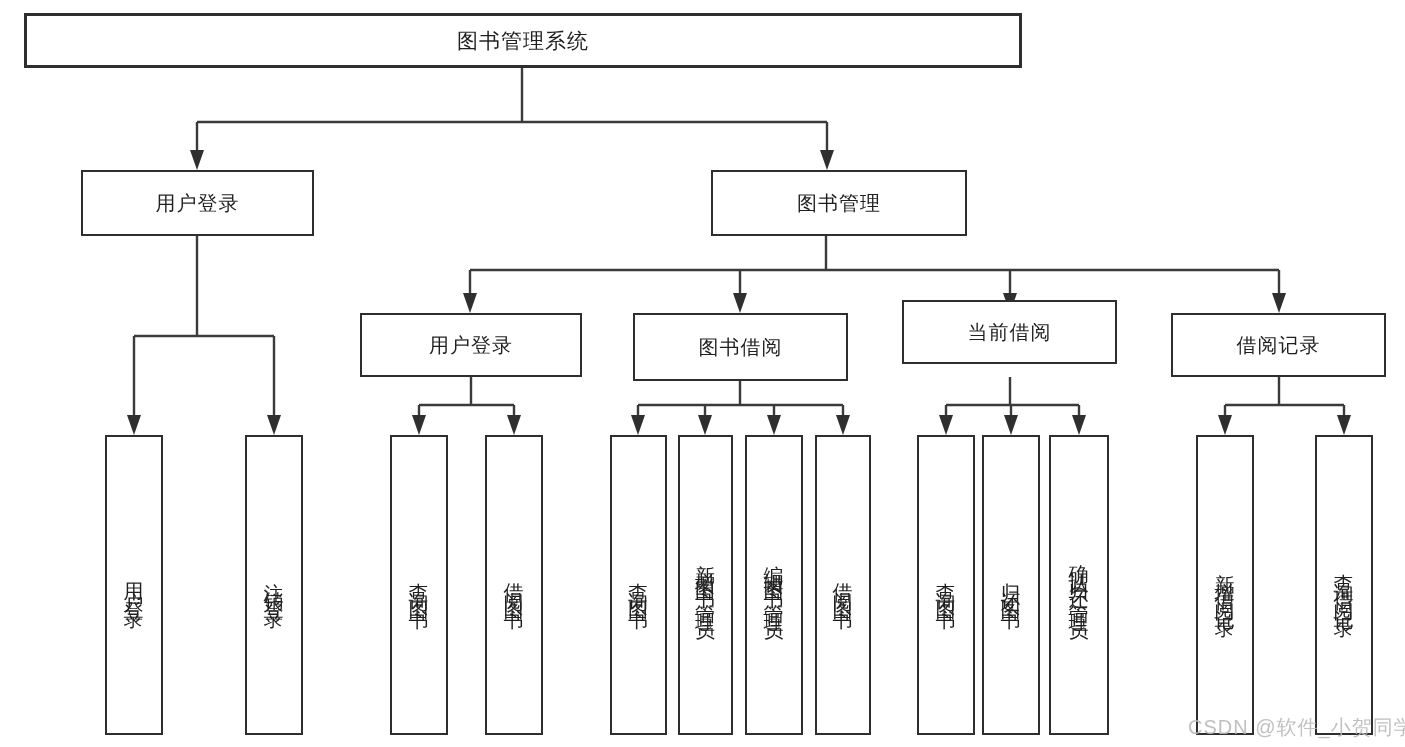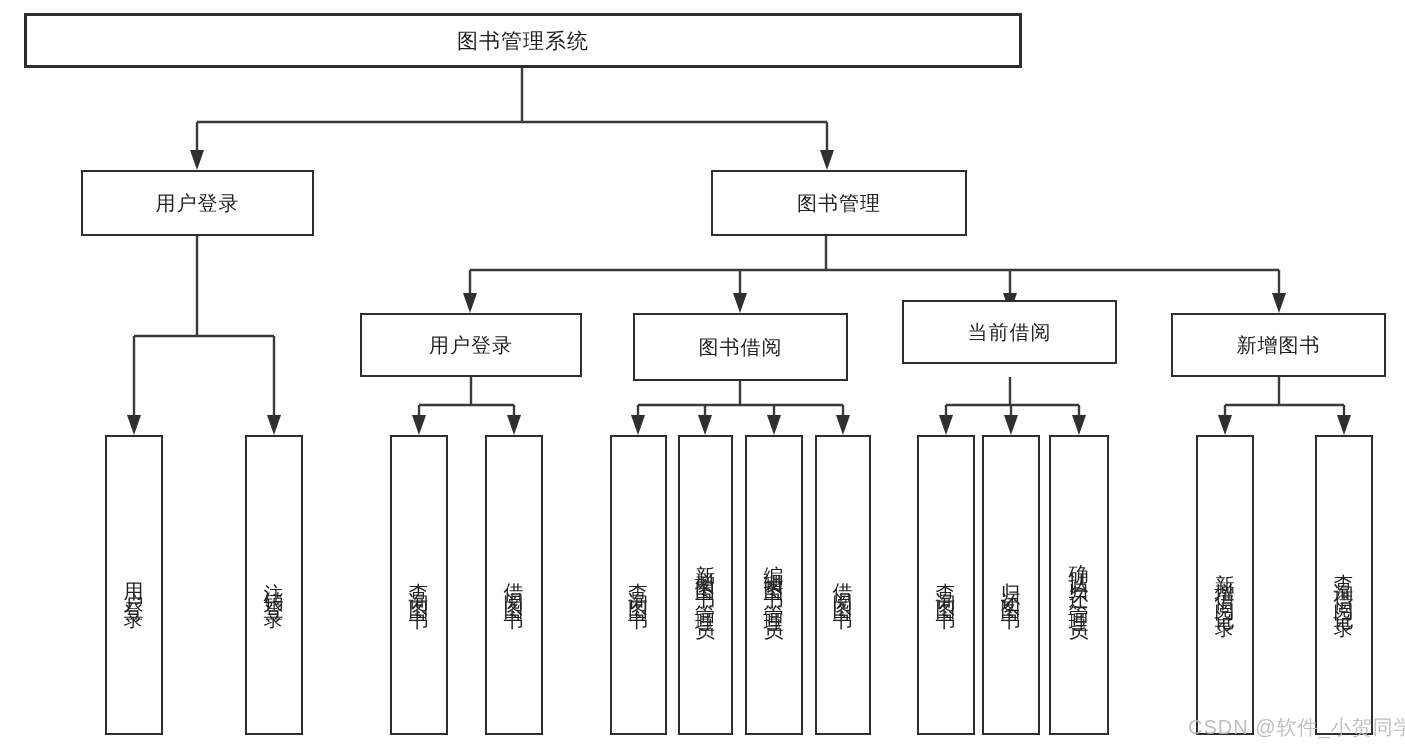--- a/index.html
+++ b/index.html
@@ -96,21 +96,21 @@
   </svg>
 
   <div class="node root" style="left:24px; top:13px; width:998px; height:55px;">图书管理系统</div>
 
   <div class="node" style="left:81px; top:170px; width:233px; height:66px;">用户登录</div>
   <div class="node" style="left:711px; top:170px; width:256px; height:66px;">图书管理</div>
 
   <div class="node" style="left:360px; top:313px; width:222px; height:64px;">用户登录</div>
   <div class="node" style="left:633px; top:313px; width:215px; height:68px;">图书借阅</div>
   <div class="node" style="left:902px; top:300px; width:215px; height:64px;">当前借阅</div>
-  <div class="node" style="left:1171px; top:313px; width:215px; height:64px;">新增图书</div>
+  <div class="node" style="left:1171px; top:313px; width:215px; height:64px;">借阅记录</div>
 
   <div class="node leaf" style="left:105px; top:435px; width:58px; height:300px;">用户登录</div>
   <div class="node leaf" style="left:245px; top:435px; width:58px; height:300px;">注销登录</div>
 
   <div class="node leaf" style="left:390px; top:435px; width:58px; height:300px;">查询图书</div>
   <div class="node leaf" style="left:485px; top:435px; width:58px; height:300px;">借阅图书</div>
 
   <div class="node leaf" style="left:610px; top:435px; width:57px; height:300px;">查询图书</div>
   <div class="node leaf" style="left:678px; top:435px; width:55px; height:300px; letter-spacing:8px;">新增图书（管理员）</div>
   <div class="node leaf" style="left:745px; top:435px; width:58px; height:300px; letter-spacing:8px;">编辑图书（管理员）</div>

